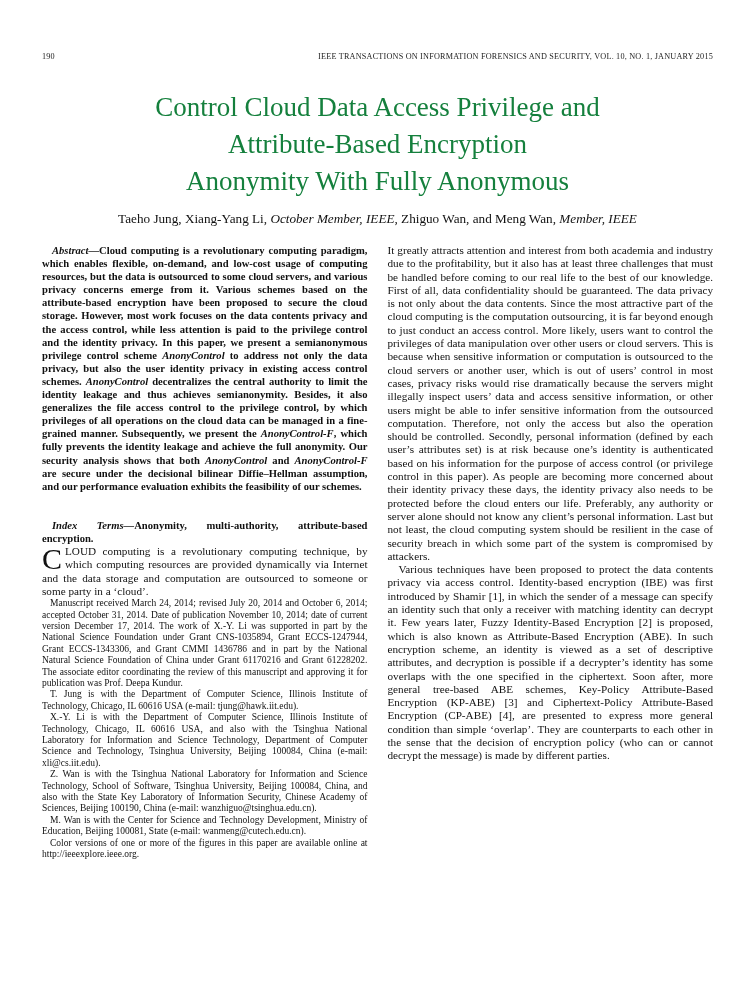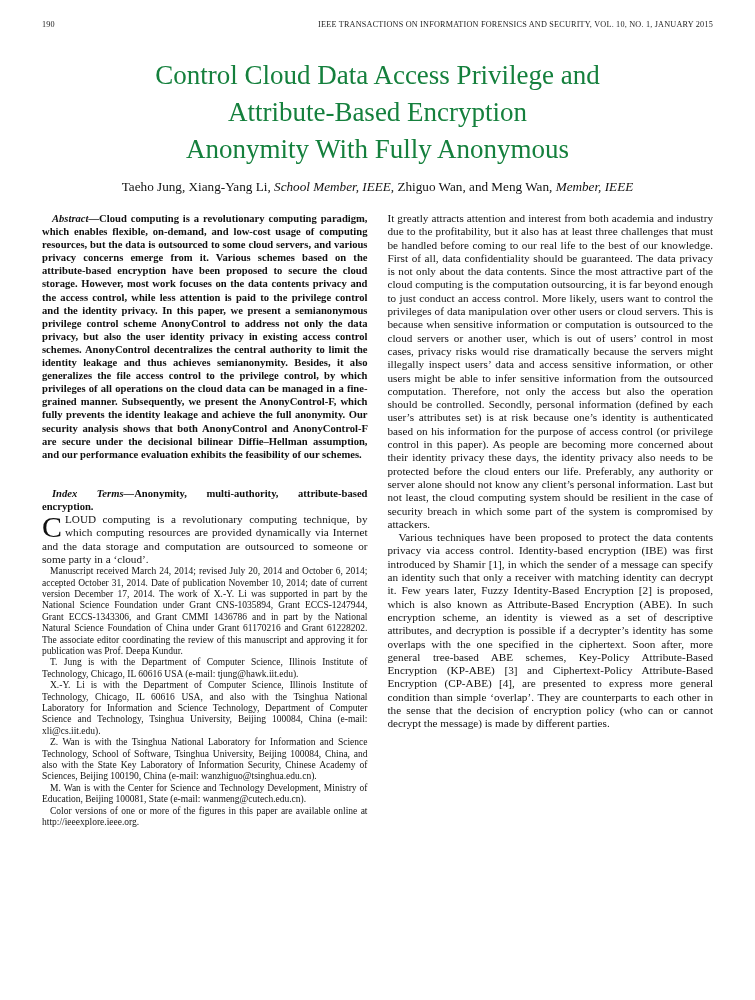--- a/index.html
+++ b/index.html
@@ -3,21 +3,21 @@
 <meta charset="utf-8">
 <style>
   * { margin: 0; padding: 0; box-sizing: border-box; }
   html, body { background: #e8e8e8; }
   .page {
     width: 755px;
     height: 1000px;
     background: #ffffff;
     color: #111111;
     font-family: "Liberation Serif", "DejaVu Serif", serif;
-    padding: 20px 42px 26px 42px;
+    padding: 52px 42px 26px 42px;
     display: flex;
     flex-direction: column;
     overflow: hidden;
     position: relative;
   }
   .running-head {
     display: flex;
     justify-content: space-between;
     align-items: baseline;
     font-size: 8.2px;
@@ -47,21 +47,21 @@
   }
   .col { flex: 1 1 0; min-width: 0; }
   .abstract {
     font-weight: bold;
     font-size: 10.6px;
     line-height: 13.1px;
     text-align: justify;
     text-indent: 10px;
   }
   .abstract .lead { font-style: italic; }
-  .abstract .term { }
+  .abstract .term { font-style: italic; }
   .index-terms {
     margin-top: 26px;
     font-weight: bold;
     font-size: 10.6px;
     line-height: 13.1px;
     text-align: justify;
     text-indent: 10px;
   }
   .index-terms .lead { font-style: italic; }
   .section-heading {
@@ -108,21 +108,21 @@
     <span>190</span>
     <span>IEEE TRANSACTIONS ON INFORMATION FORENSICS AND SECURITY, VOL. 10, NO. 1, JANUARY 2015</span>
   </div>
 
   <div class="title-block">
     <div>Control Cloud Data Access Privilege and</div>
     <div>Attribute-Based Encryption</div>
     <div>Anonymity With Fully Anonymous</div>
   </div>
 
-  <div class="authors"><span>Taeho Jung, Xiang-Yang Li, </span><span class="it">School Member, IEEE</span><span>, Zhiguo Wan, and Meng Wan, </span><span class="it">Member, IEEE</span></div>
+  <div class="authors"><span>Taeho Jung, Xiang-Yang Li, </span><span class="it">October Member, IEEE</span><span>, Zhiguo Wan, and Meng Wan, </span><span class="it">Member, IEEE</span></div>
 
   <div class="columns">
 
     <div class="col">
       <p class="abstract"><span class="lead">Abstract—</span><span>Cloud computing is a revolutionary computing paradigm, which enables flexible, on-demand, and low-cost usage of computing resources, but the data is outsourced to some cloud servers, and various privacy concerns emerge from it. Various schemes based on the attribute-based encryption have been proposed to secure the cloud storage. However, most work focuses on the data contents privacy and the access control, while less attention is paid to the privilege control and the identity privacy. In this paper, we present a semianonymous privilege control scheme </span><span class="term">AnonyControl</span><span> to address not only the data privacy, but also the user identity privacy in existing access control schemes. </span><span class="term">AnonyControl</span><span> decentralizes the central authority to limit the identity leakage and thus achieves semianonymity. Besides, it also generalizes the file access control to the privilege control, by which privileges of all operations on the cloud data can be managed in a fine-grained manner. Subsequently, we present the </span><span class="term">AnonyControl-F</span><span>, which fully prevents the identity leakage and achieve the full anonymity. Our security analysis shows that both </span><span class="term">AnonyControl</span><span> and </span><span class="term">AnonyControl-F</span><span> are secure under the decisional bilinear Diffie–Hellman assumption, and our performance evaluation exhibits the feasibility of our schemes.</span></p>
 
       <p class="index-terms"><span class="lead">Index Terms—</span><span>Anonymity, multi-authority, attribute-based encryption.</span></p>
 
 
       <p class="body-text"><span class="dropcap">C</span><span>LOUD computing is a revolutionary computing technique, by which computing resources are provided dynamically via Internet and the data storage and computation are outsourced to someone or some party in a ‘cloud’.</span></p>

